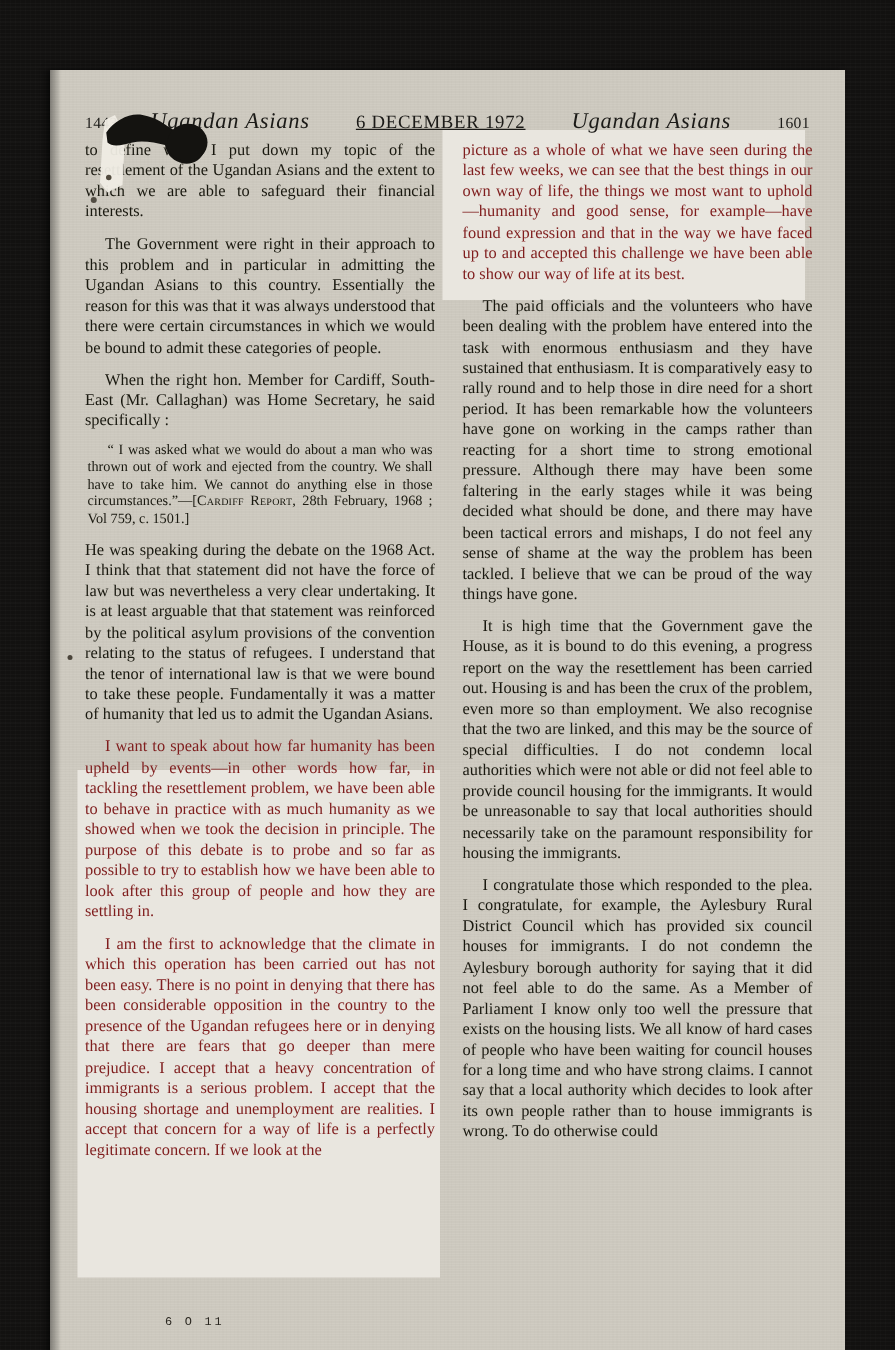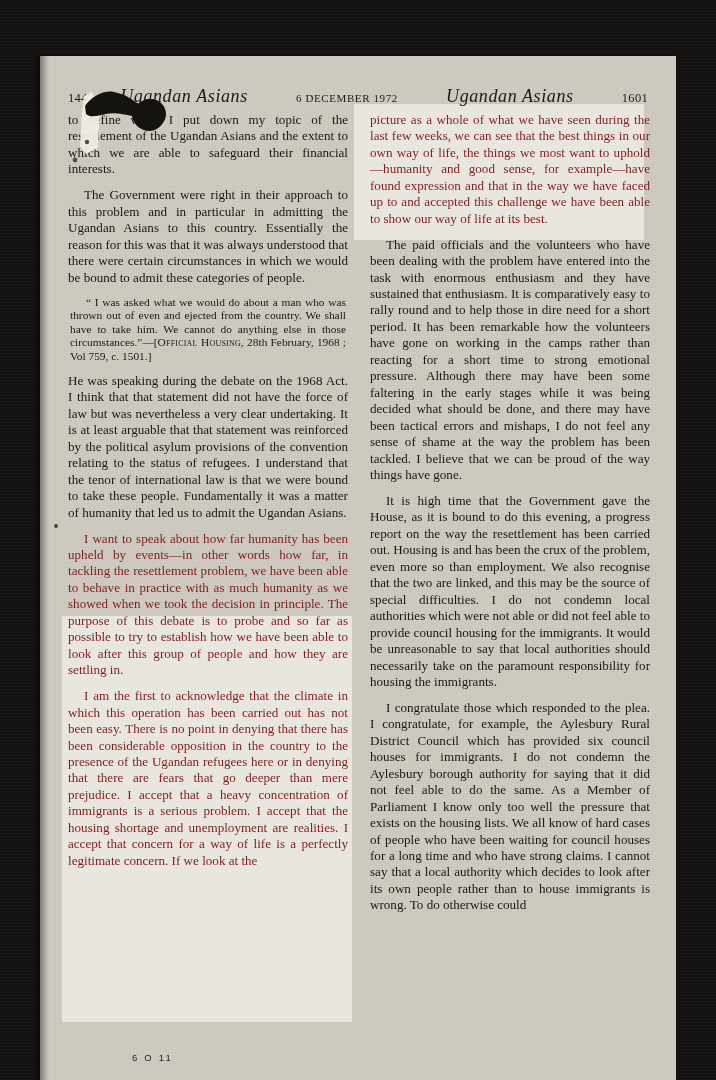--- a/index.html
+++ b/index.html
@@ -55,21 +55,21 @@
   #runhead{
     position:absolute;left:0;right:0;top:30px;
     height:18px;
     padding:0 28px;
     display:flex;align-items:baseline;
     color:#1b1a17;
     z-index:3;
   }
   .rh-folio{font-size:12.5px;letter-spacing:.3px;}
   .rh-title{font-size:18px;font-style:italic;letter-spacing:.6px;}
-  .rh-date{font-size:11px;letter-spacing:.6px;}
+  .rh-date{font-size:15px;letter-spacing:.6px;text-decoration:underline;}
   .rh-l{flex:0 0 auto;}
   .sp-a{flex:0 0 26px;}
   .sp-b{flex:1 1 auto;}
 
   
   #columns{
     position:absolute;
     left:28px;right:26px;top:56px;
     height:1010px;
     display:flex;
@@ -101,21 +101,21 @@
   }
   .smallcaps{font-variant:small-caps;letter-spacing:.2px;}
 
   
   .faded{color:#7f1d1d;}
 
   
   #sigmark{
     position:absolute;
     left:92px;top:996px;
-    font-family:Liberation Sans, sans-serif;
+    font-family:Liberation Mono, monospace;
     font-size:9.5px;
     letter-spacing:2.2px;
     color:#2a2720;
     z-index:4;
     text-align:right;
   }
 
   
   #artifact{position:absolute;left:0;top:0;width:636px;height:1138px;pointer-events:none;z-index:5;}
 
@@ -141,22 +141,23 @@
     <span class="rh-title rh-l">Ugandan Asians</span>
     <span class="sp-b"></span>
     <span class="rh-folio rh-l">1601</span>
   </div>
 
   <div id="columns">
 
     <div class="col">
       <p class="noindent">to define when I put down my topic of the resettlement of the Ugandan Asians and the extent to which we are able to safeguard their financial interests.</p>
       <p>The Government were right in their approach to this problem and in particular in admitting the Ugandan Asians to this country. Essentially the reason for this was that it was always understood that there were certain circumstances in which we would be bound to admit these categories of people.</p>
+      <p>When the right hon. Member for Cardiff, South-East (Mr. Callaghan) was Home Secretary, he said specifically :</p>
 
-      <p class="quote"><span>“ I was asked what we would do about a man who was thrown out of even and ejected from the country. We shall have to take him. We cannot do anything else in those circumstances.”—[</span><span class="smallcaps">Official Housing,</span><span> 28th February, 1968 ; Vol 759, c. 1501.]</span></p>
+      <p class="quote"><span>“ I was asked what we would do about a man who was thrown out of work and ejected from the country. We shall have to take him. We cannot do anything else in those circumstances.”—[</span><span class="smallcaps">Cardiff Report,</span><span> 28th February, 1968 ; Vol 759, c. 1501.]</span></p>
 
       <p class="noindent">He was speaking during the debate on the 1968 Act. I think that that statement did not have the force of law but was nevertheless a very clear undertaking. It is at least arguable that that statement was reinforced by the political asylum provisions of the convention relating to the status of refugees. I understand that the tenor of international law is that we were bound to take these people. Fundamentally it was a matter of humanity that led us to admit the Ugandan Asians.</p>
 
       <p class="faded">I want to speak about how far humanity has been upheld by events—in other words how far, in tackling the resettlement problem, we have been able to behave in practice with as much humanity as we showed when we took the decision in principle. The purpose of this debate is to probe and so far as possible to try to establish how we have been able to look after this group of people and how they are settling in.</p>
       <p class="faded">I am the first to acknowledge that the climate in which this operation has been carried out has not been easy. There is no point in denying that there has been considerable opposition in the country to the presence of the Ugandan refugees here or in denying that there are fears that go deeper than mere prejudice. I accept that a heavy concentration of immigrants is a serious problem. I accept that the housing shortage and unemployment are realities. I accept that concern for a way of life is a perfectly legitimate concern. If we look at the</p>
     </div>
 
     <div class="col">
       <p class="noindent faded">picture as a whole of what we have seen during the last few weeks, we can see that the best things in our own way of life, the things we most want to uphold—humanity and good sense, for example—have found expression and that in the way we have faced up to and accepted this challenge we have been able to show our way of life at its best.</p>
       <p>The paid officials and the volunteers who have been dealing with the problem have entered into the task with enormous enthusiasm and they have sustained that enthusiasm. It is comparatively easy to rally round and to help those in dire need for a short period. It has been remarkable how the volunteers have gone on working in the camps rather than reacting for a short time to strong emotional pressure. Although there may have been some faltering in the early stages while it was being decided what should be done, and there may have been tactical errors and mishaps, I do not feel any sense of shame at the way the problem has been tackled. I believe that we can be proud of the way things have gone.</p>

